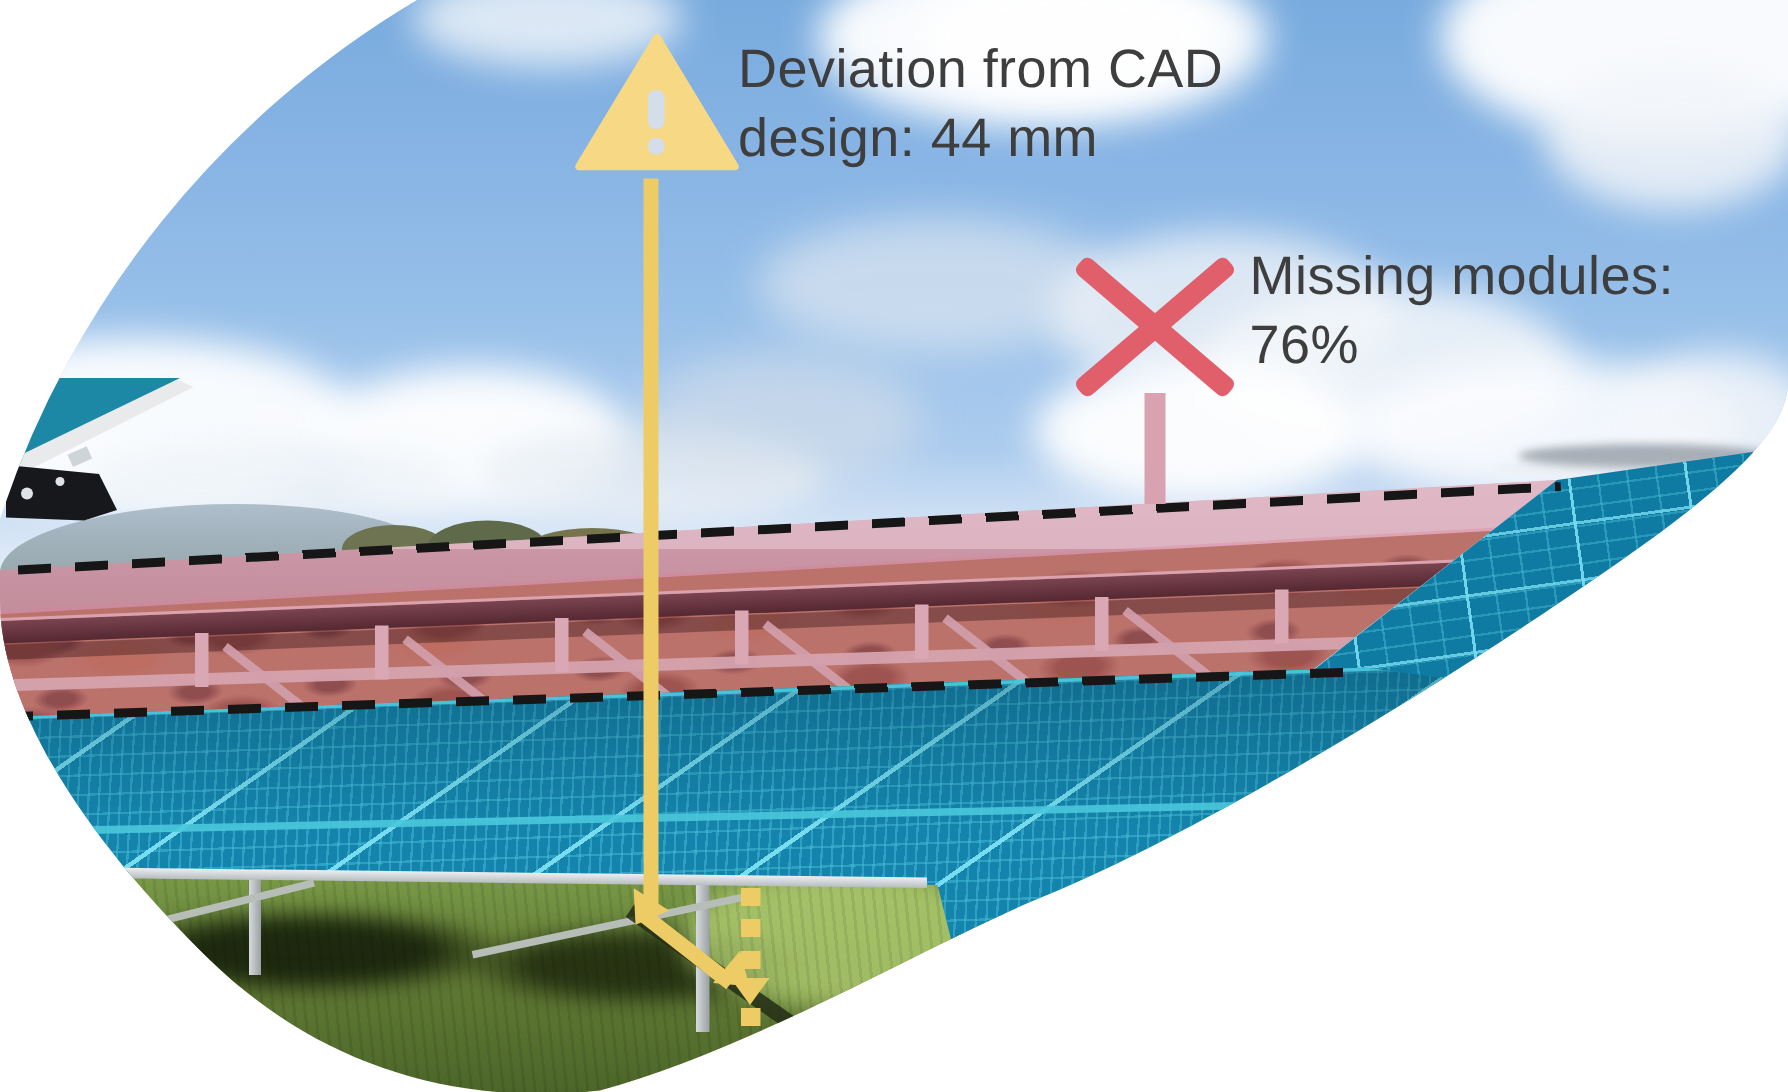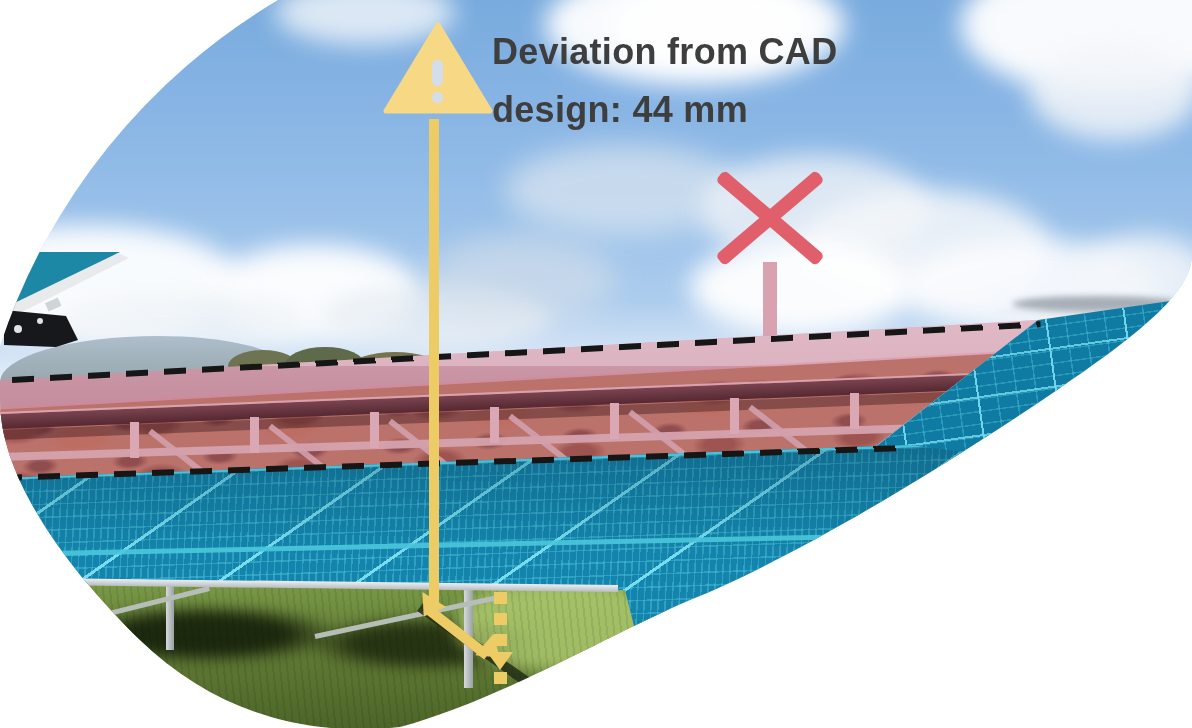--- a/index.html
+++ b/index.html
@@ -68,21 +68,21 @@
   
   .dash-line{position:absolute;height:6px;background:repeating-linear-gradient(90deg,#161616 0 22px,transparent 22px 38px);transform-origin:left center;}
   
   .x-arm{position:absolute;left:704px;top:211px;width:132px;height:14px;border-radius:5px;background:#e05f6b;}
   .x-connector{left:763px;top:262px;width:14px;height:74px;background:#d9a2b0;}
   .dev-line{left:429px;top:119px;width:10px;height:484px;background:#edcc66;}
   .tri-head{position:absolute;width:0;height:0;border-left:14px solid transparent;border-right:14px solid transparent;border-top:20px solid #edcc66;}
   .dev-diag{left:432px;top:606px;width:74px;height:10px;background:#edcc66;transform:rotate(38deg);transform-origin:left top;}
   .cad-marker{left:494px;top:592px;width:13px;height:62px;background:repeating-linear-gradient(180deg,#edcc66 0 12px,transparent 12px 21px);}
   .cad-tail{left:494px;top:672px;width:13px;height:12px;background:#edcc66;}
-  .label{position:absolute;font-weight:700;font-size:36px;line-height:58px;color:#3e3e3e;letter-spacing:.3px;}
+  .label{position:absolute;font-weight:400;font-size:36px;line-height:46px;color:#3e3e3e;letter-spacing:.3px;}
 </style>
 </head>
 <body>
 
 <div class="stage">
 
   <div class="abs sky"></div>
   <div class="cloud" style="left:545px;top:-35px;width:300px;height:120px;background:#fff;opacity:.95;filter:blur(12px);"></div>
   <div class="cloud" style="left:960px;top:-45px;width:300px;height:140px;background:#fff;opacity:.95;filter:blur(12px);"></div>
   <div class="cloud" style="left:610px;top:-15px;width:200px;height:80px;background:#fff;opacity:.9;filter:blur(10px);"></div>
@@ -159,20 +159,21 @@
     <circle cx="18" cy="89" r="4" fill="#dfe3e8"></circle>
     <circle cx="40" cy="81" r="3" fill="#dfe3e8"></circle>
   </svg>
 
   <div class="dash-line" style="left:12px;top:377px;width:1030px;transform:rotate(-3.1deg);"></div>
   <div class="dash-line" style="left:0;top:475px;width:905px;transform:rotate(-1.9deg);"></div>
 
   <div class="abs x-connector"></div>
   <div class="x-arm" style="transform:rotate(40.5deg);"></div>
   <div class="x-arm" style="transform:rotate(-40.5deg);"></div>
+  <div class="label" style="left:833px;top:161px;width:330px;">Missing modules: 76%</div>
 
   <div class="abs dev-line"></div>
   <div class="tri-head" style="left:415px;top:598px;transform:rotate(32deg);"></div>
   <div class="abs dev-diag"></div>
   <div class="tri-head" style="left:478px;top:641px;transform:rotate(-50deg);"></div>
   <div class="abs cad-marker"></div>
   <div class="tri-head" style="left:487px;top:652px;border-left-width:13px;border-right-width:13px;border-top-width:18px;"></div>
   <div class="abs cad-tail"></div>
   <svg class="abs" style="left:383px;top:22px;" width="110" height="92" viewBox="0 0 110 92">
     <path d="M55 3 L107 89 L3 89 Z" fill="#f7d885" stroke="#f7d885" stroke-width="5" stroke-linejoin="round"></path>

